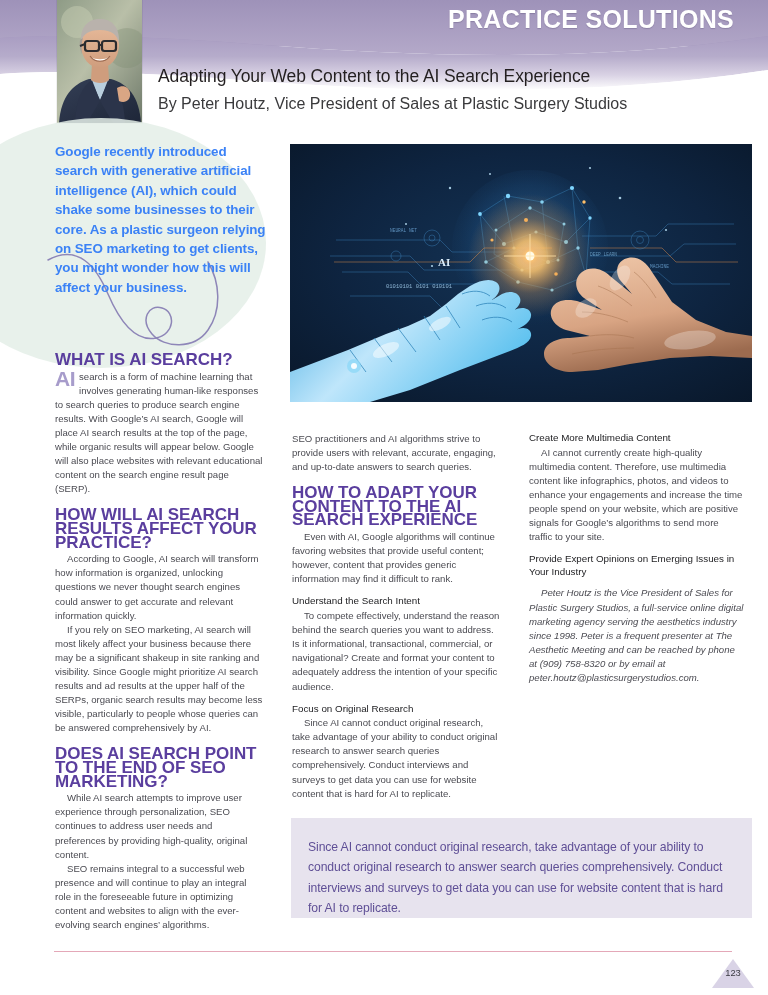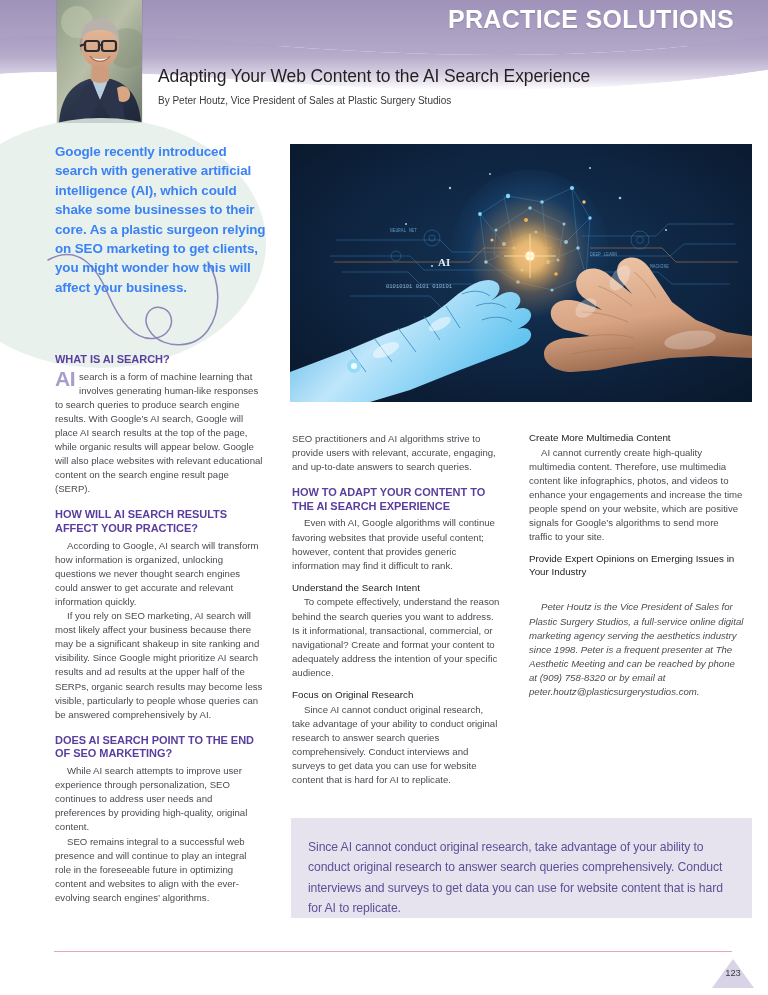--- a/index.html
+++ b/index.html
@@ -31,21 +31,21 @@
     overflow:hidden;background:#6d6258;
     box-shadow:0 0 0 1px rgba(0,0,0,.06);
   }
   .portrait svg{display:block;}
   .art-title{
     position:absolute;left:158px;top:66px;
     font-size:17.5px;color:#231f20;font-weight:400;letter-spacing:-.1px;
   }
   .art-byline{
     position:absolute;left:158px;top:95px;
-    font-size:10px;color:#3a3a3c;
+    font-size:16px;color:#3a3a3c;
   }
 
   
   .blob{
     position:absolute;left:-64px;top:118px;width:330px;height:250px;
     background:#e4efe8;border-radius:50%;opacity:.85;
   }
   .swirl{position:absolute;left:44px;top:238px;width:220px;height:115px;}
 
   
@@ -62,33 +62,33 @@
   }
   .hero svg{display:block;}
 
   
   .col{position:absolute;font-size:9.6px;line-height:14.1px;color:#4b4b52;}
   .col1{left:55px;top:353px;width:208px;}
   .col2{left:292px;top:432px;width:208px;}
   .col3{left:529px;top:432px;width:215px;}
 
   h3.sec{
-    font-size:11px;line-height:13.6px;color:#5a3e9e;
+    font-size:17px;line-height:13.6px;color:#5a3e9e;
     font-weight:700;margin:0 0 3px 0;letter-spacing:-.05px;
     text-transform:uppercase;
   }
   h3.sec.sp{margin-top:12px;}
   h4.sub{
     font-size:9.8px;line-height:12.6px;color:#232326;
     font-weight:400;margin:9px 0 1px 0;
   }
   p{margin:0 0 0 0;text-indent:12px;}
   p.noind{text-indent:0;}
   p + p{margin-top:0;}
-  .bio{font-style:italic;color:#4b4b52;margin-top:22px;text-indent:12px;}
+  .bio{font-style:italic;color:#4b4b52;margin-top:8px;text-indent:12px;}
 
   .dropcap{
     float:left;font-size:21px;line-height:15px;font-weight:700;
     color:#a79ccb;margin:1px 4px 0 0;letter-spacing:-.5px;
   }
 
   
   .pull{
     position:absolute;left:291px;top:818px;width:461px;height:100px;
     background:#e7e3ee;

